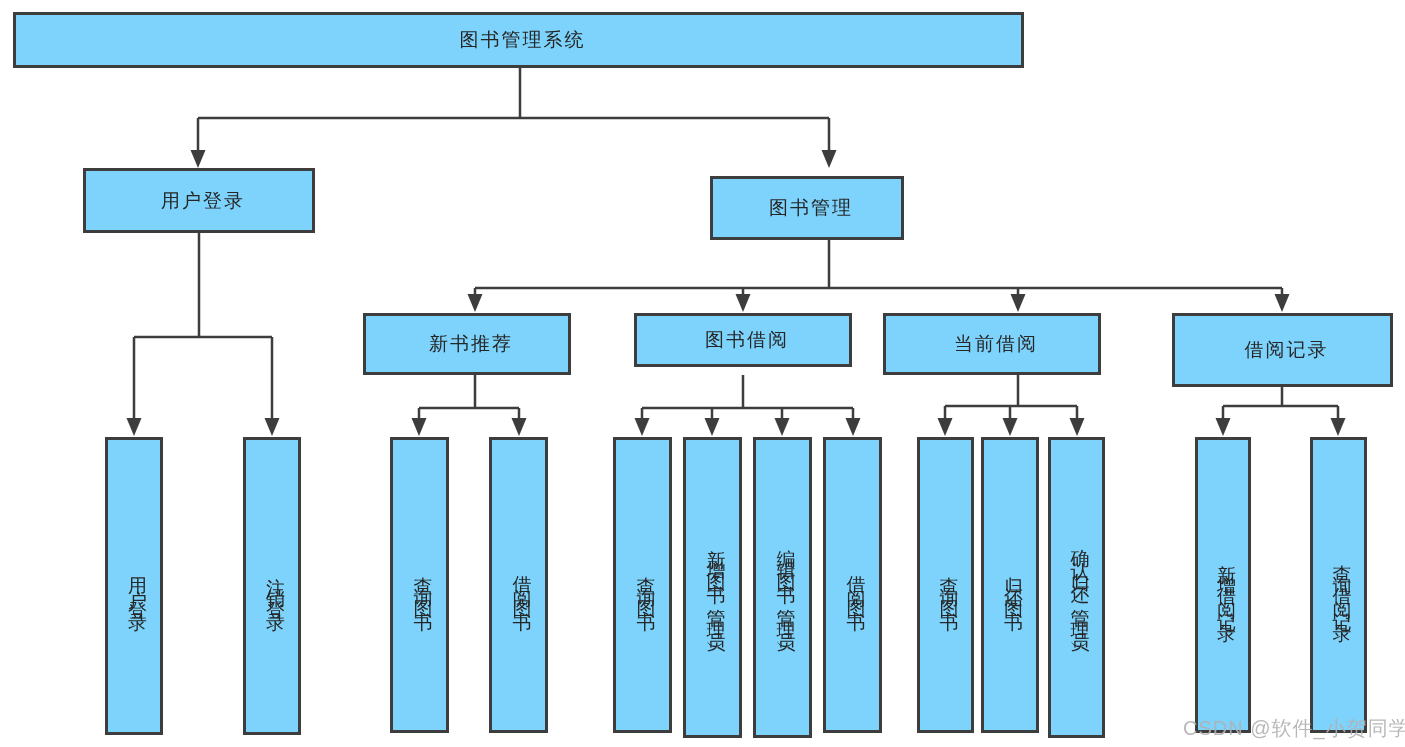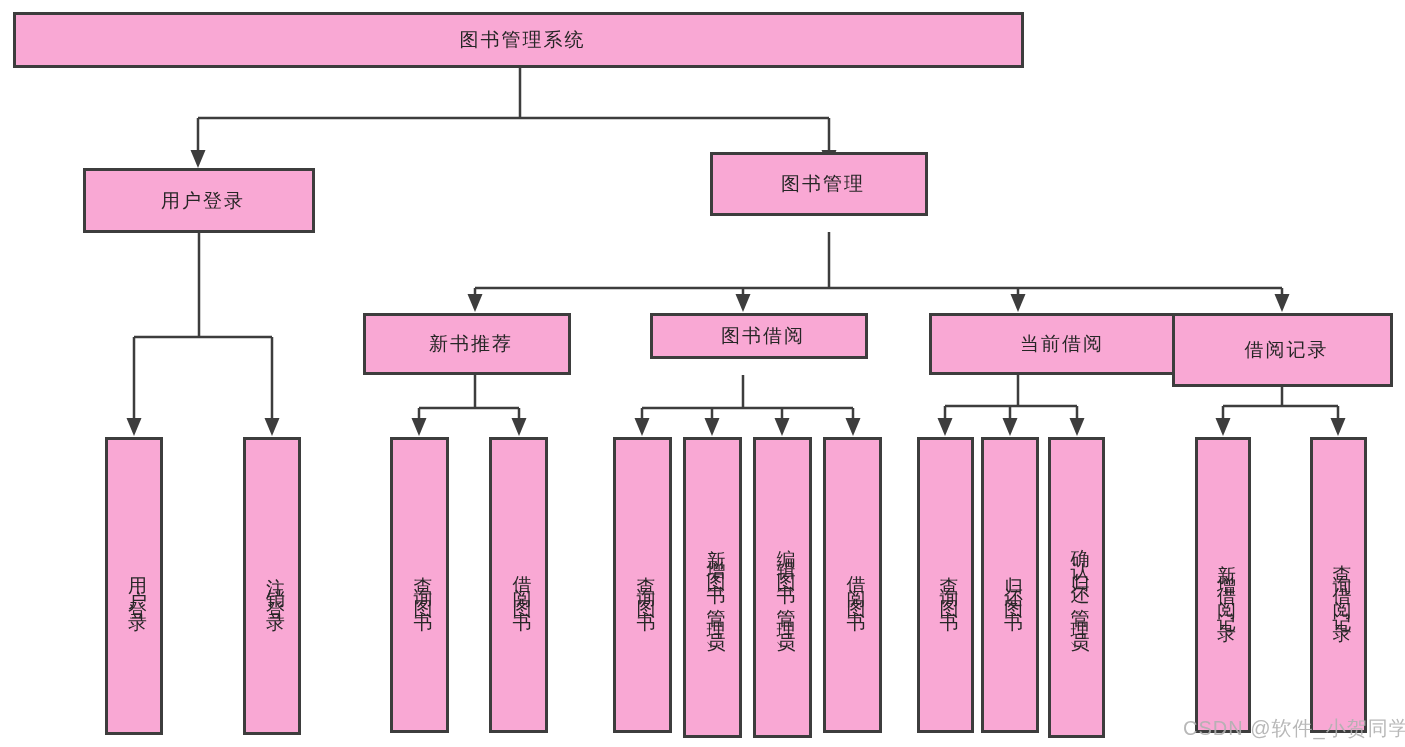--- a/index.html
+++ b/index.html
@@ -10,21 +10,21 @@
   }
   html,body{margin:0;padding:0;background:var(--bg);}
   .stage{
     position:relative;width:1405px;height:747px;background:var(--bg);
     font-family:"Liberation Sans", sans-serif;overflow:hidden;
   }
   .connectors{position:absolute;left:0;top:0;z-index:0;}
   .connectors path{stroke:var(--line);stroke-width:2.5;fill:none;}
   .connectors polygon{fill:var(--line);stroke:none;}
   .node{
-    position:absolute;box-sizing:border-box;background:#f9a8d4;
+    position:absolute;box-sizing:border-box;background:#7dd3fc;
     border:3px solid var(--line);color:var(--text);
     display:flex;align-items:center;justify-content:center;
     z-index:1;
     padding-left:8px;
   }
   .h-node{font-size:19px;letter-spacing:2px;white-space:nowrap;}
   .v-node{
     writing-mode:vertical-rl;text-orientation:mixed;
     font-size:19px;letter-spacing:12px;line-height:1;
   }
@@ -91,25 +91,25 @@
     <polygon points="937.5,418 952.5,418 945,436"></polygon>
     <polygon points="1002.5,418 1017.5,418 1010,436"></polygon>
     <polygon points="1069.5,418 1084.5,418 1077,436"></polygon>
     <polygon points="1215.5,418 1230.5,418 1223,436"></polygon>
     <polygon points="1330.5,418 1345.5,418 1338,436"></polygon>
   </svg>
 
   <div class="node h-node" style="left:13px;top:12px;width:1011px;height:56px">图书管理系统</div>
 
   <div class="node h-node" style="left:83px;top:168px;width:232px;height:65px">用户登录</div>
-  <div class="node h-node" style="left:710px;top:152px;width:218px;height:64px">图书管理</div>
+  <div class="node h-node" style="left:710px;top:176px;width:194px;height:64px">图书管理</div>
 
   <div class="node h-node" style="left:363px;top:313px;width:208px;height:62px">新书推荐</div>
-  <div class="node h-node" style="left:650px;top:313px;width:218px;height:46px">图书借阅</div>
-  <div class="node h-node" style="left:929px;top:313px;width:258px;height:62px">当前借阅</div>
+  <div class="node h-node" style="left:634px;top:313px;width:218px;height:54px">图书借阅</div>
+  <div class="node h-node" style="left:883px;top:313px;width:218px;height:62px">当前借阅</div>
   <div class="node h-node" style="left:1172px;top:313px;width:221px;height:74px">借阅记录</div>
 
   <div class="node v-node" style="left:105px;top:437px;width:58px;height:298px">用户登录</div>
   <div class="node v-node" style="left:243px;top:437px;width:58px;height:298px">注销登录</div>
 
   <div class="node v-node" style="left:390px;top:437px;width:59px;height:296px">查询图书</div>
   <div class="node v-node" style="left:489px;top:437px;width:59px;height:296px">借阅图书</div>
 
   <div class="node v-node" style="left:613px;top:437px;width:59px;height:296px">查询图书</div>
   <div class="node v-node" style="left:683px;top:437px;width:59px;height:301px">新增图书（管理员）</div>

